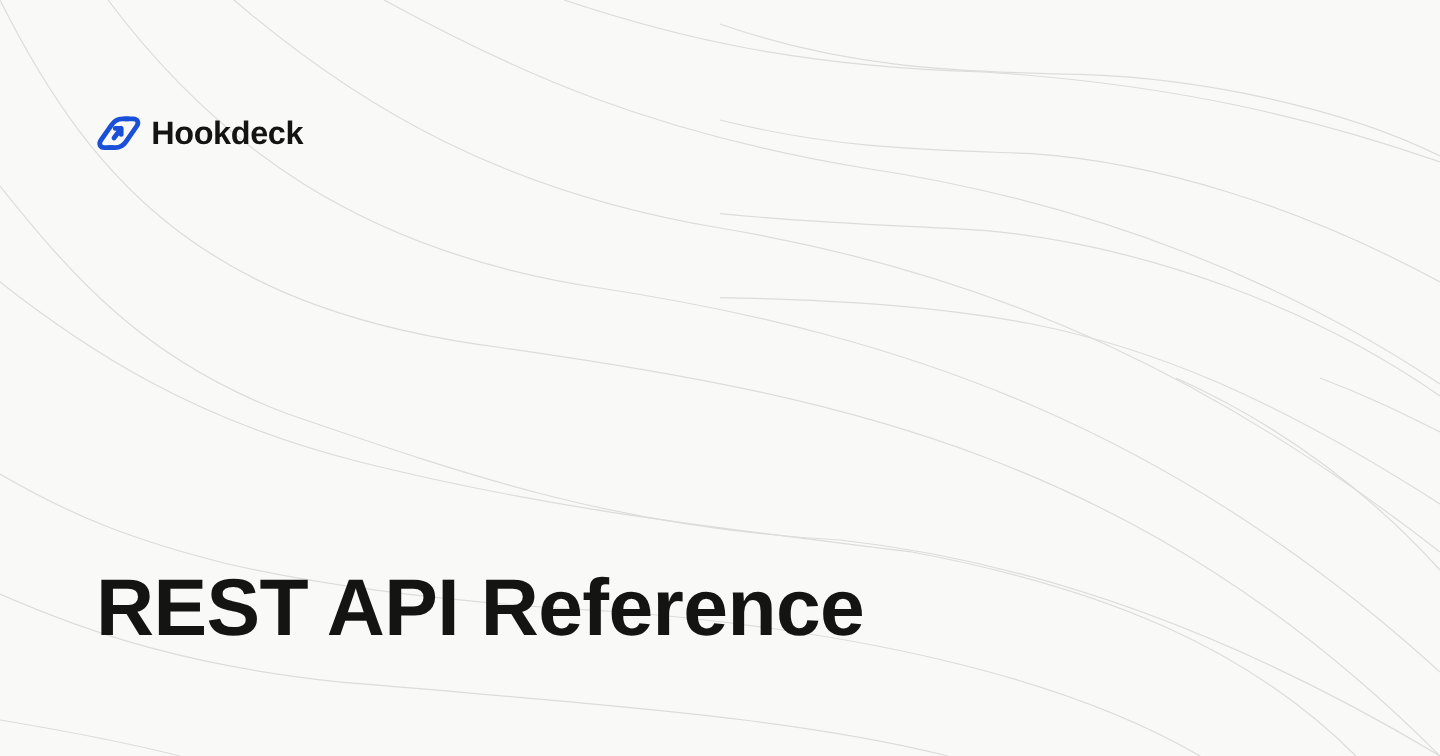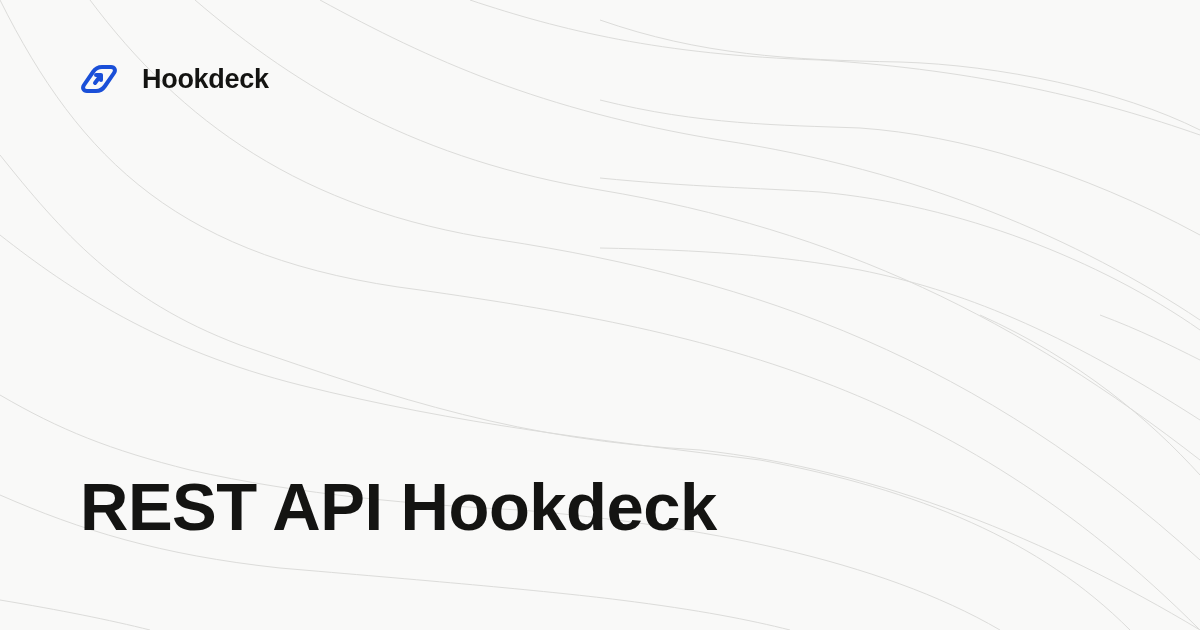--- a/index.html
+++ b/index.html
@@ -5,22 +5,22 @@
     html, body { margin: 0; padding: 0; }
     body {
       width: 1200px; height: 630px; overflow: hidden;
       background: #f9f9f8;
       font-family: "Liberation Sans", sans-serif;
       position: relative;
     }
     .bg-waves { position: absolute; left: 0; top: 0; width: 1200px; height: 630px; }
     .bg-waves path { fill: none; stroke: #dcdcda; stroke-width: 1; }
     .brand {
-      position: absolute; left: 80px; top: 64px;
-      display: flex; align-items: center; gap: 24px;
+      position: absolute; left: 80px; top: 96px;
+      display: flex; align-items: center; gap: 8px;
     }
     .brand-icon { width: 38px; height: 30px; display: block; }
     .brand-name {
       font-size: 27px; font-weight: 700; color: #141412;
       letter-spacing: -0.3px; line-height: 1;
     }
     .title {
       position: absolute; left: 80px; top: 470px;
       margin: 0;
       font-size: 67px; font-weight: 700; color: #141412;
@@ -53,13 +53,13 @@
   <svg class="brand-icon" viewBox="0 0 38 30">
     <g fill="none" stroke="#1a4fd8" stroke-width="4" stroke-linecap="round" stroke-linejoin="round">
       <path d="M14,27 L7,27 C3.5,27 2,24 4,21 L13,8 C15,5 18,3 22,3 L27,3"></path>
       <path d="M24,3 L31,3 C34.5,3 36,6 34,9 L25,22 C23,25 20,27 16,27 L11,27"></path>
       <path d="M15,19 L21,11 M16,11 L21,11 L21,16"></path>
     </g>
   </svg>
   <span class="brand-name">Hookdeck</span>
 </div>
 
-<h1 class="title">REST API Hookdeck</h1>
+<h1 class="title">REST API Reference</h1>
 
 </body></html>

